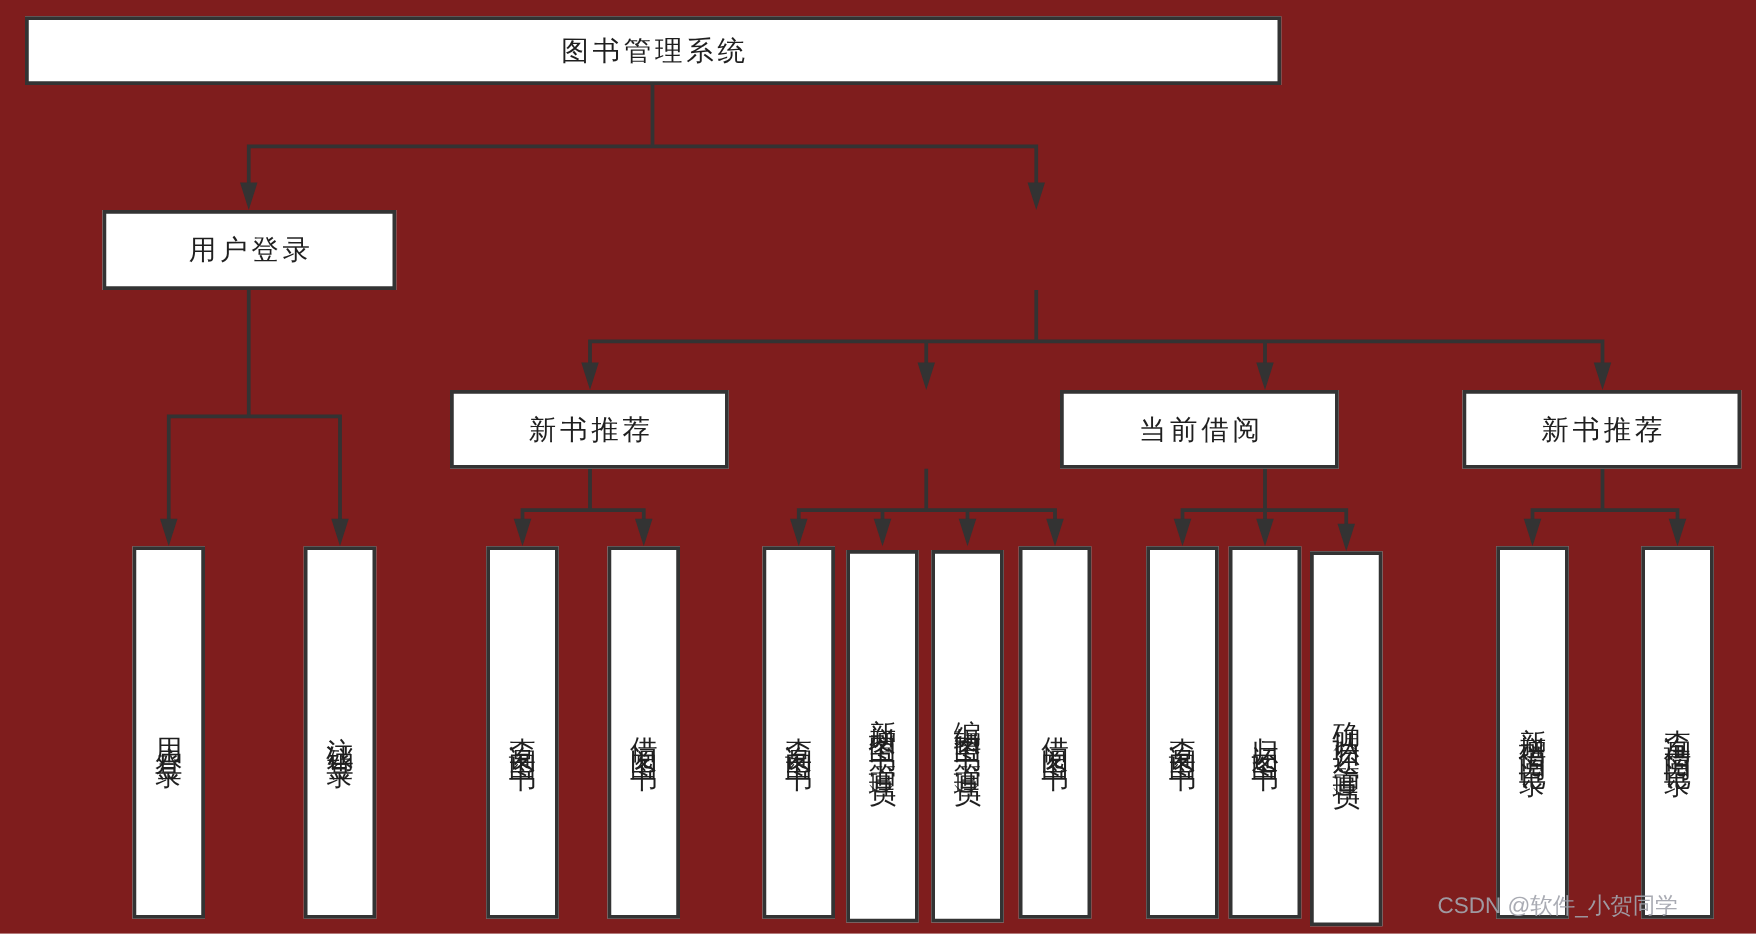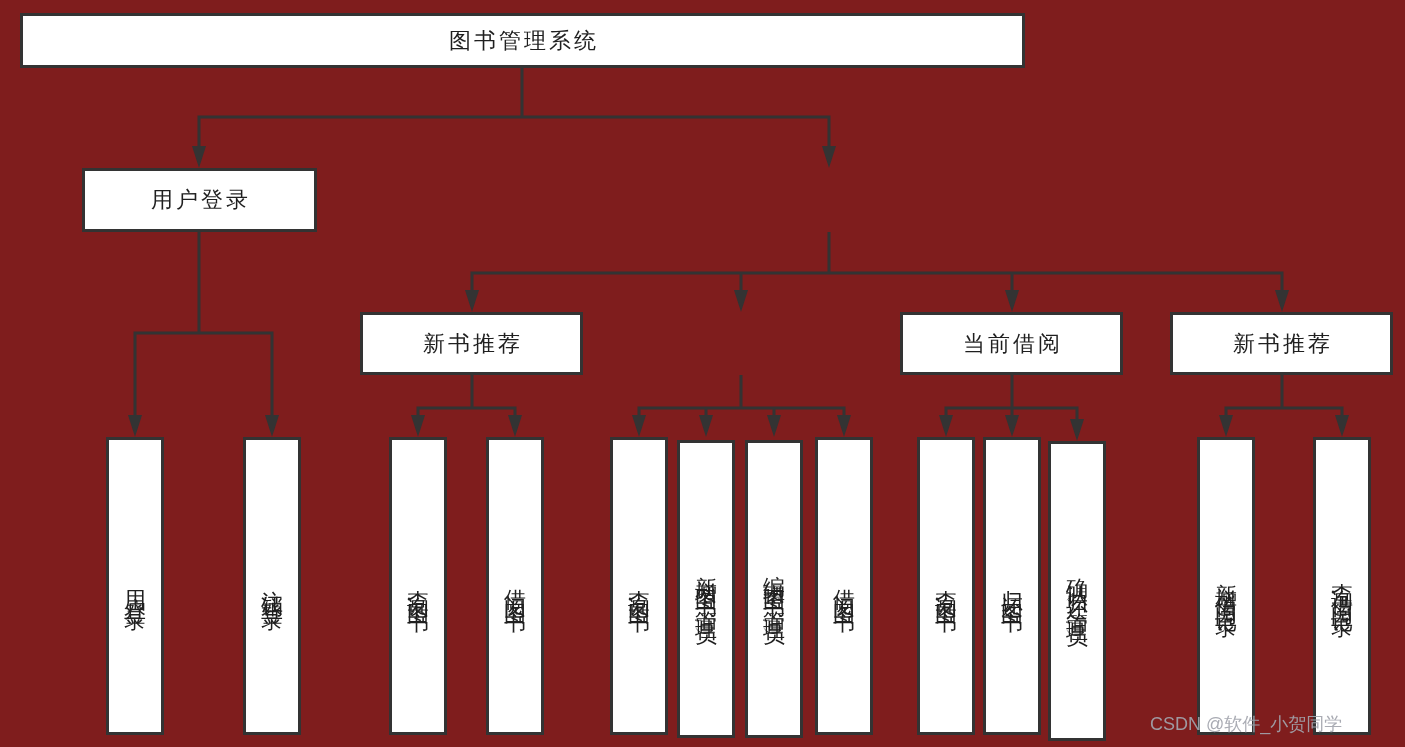--- a/index.html
+++ b/index.html
@@ -65,21 +65,21 @@
     <span class="lbl">图书管理系统</span>
   </div>
 
   <div class="box" style="left:82px;top:168px;width:235px;height:64px">
     <span class="lbl">用户登录</span>
   </div>
 
   <div class="box" style="left:360px;top:312px;width:223px;height:63px">
     <span class="lbl">新书推荐</span>
   </div>
-  <div class="box" style="left:900px;top:312px;width:223px;height:63px">
+  <div class="box" style="left:848px;top:312px;width:223px;height:63px">
     <span class="lbl">当前借阅</span>
   </div>
   <div class="box" style="left:1170px;top:312px;width:223px;height:63px">
     <span class="lbl">新书推荐</span>
   </div>
 
   <div class="box" style="left:106px;top:437px;width:58px;height:298px">
     <span class="vlbl">用户登录</span>
   </div>
   <div class="box" style="left:243px;top:437px;width:58px;height:298px">

